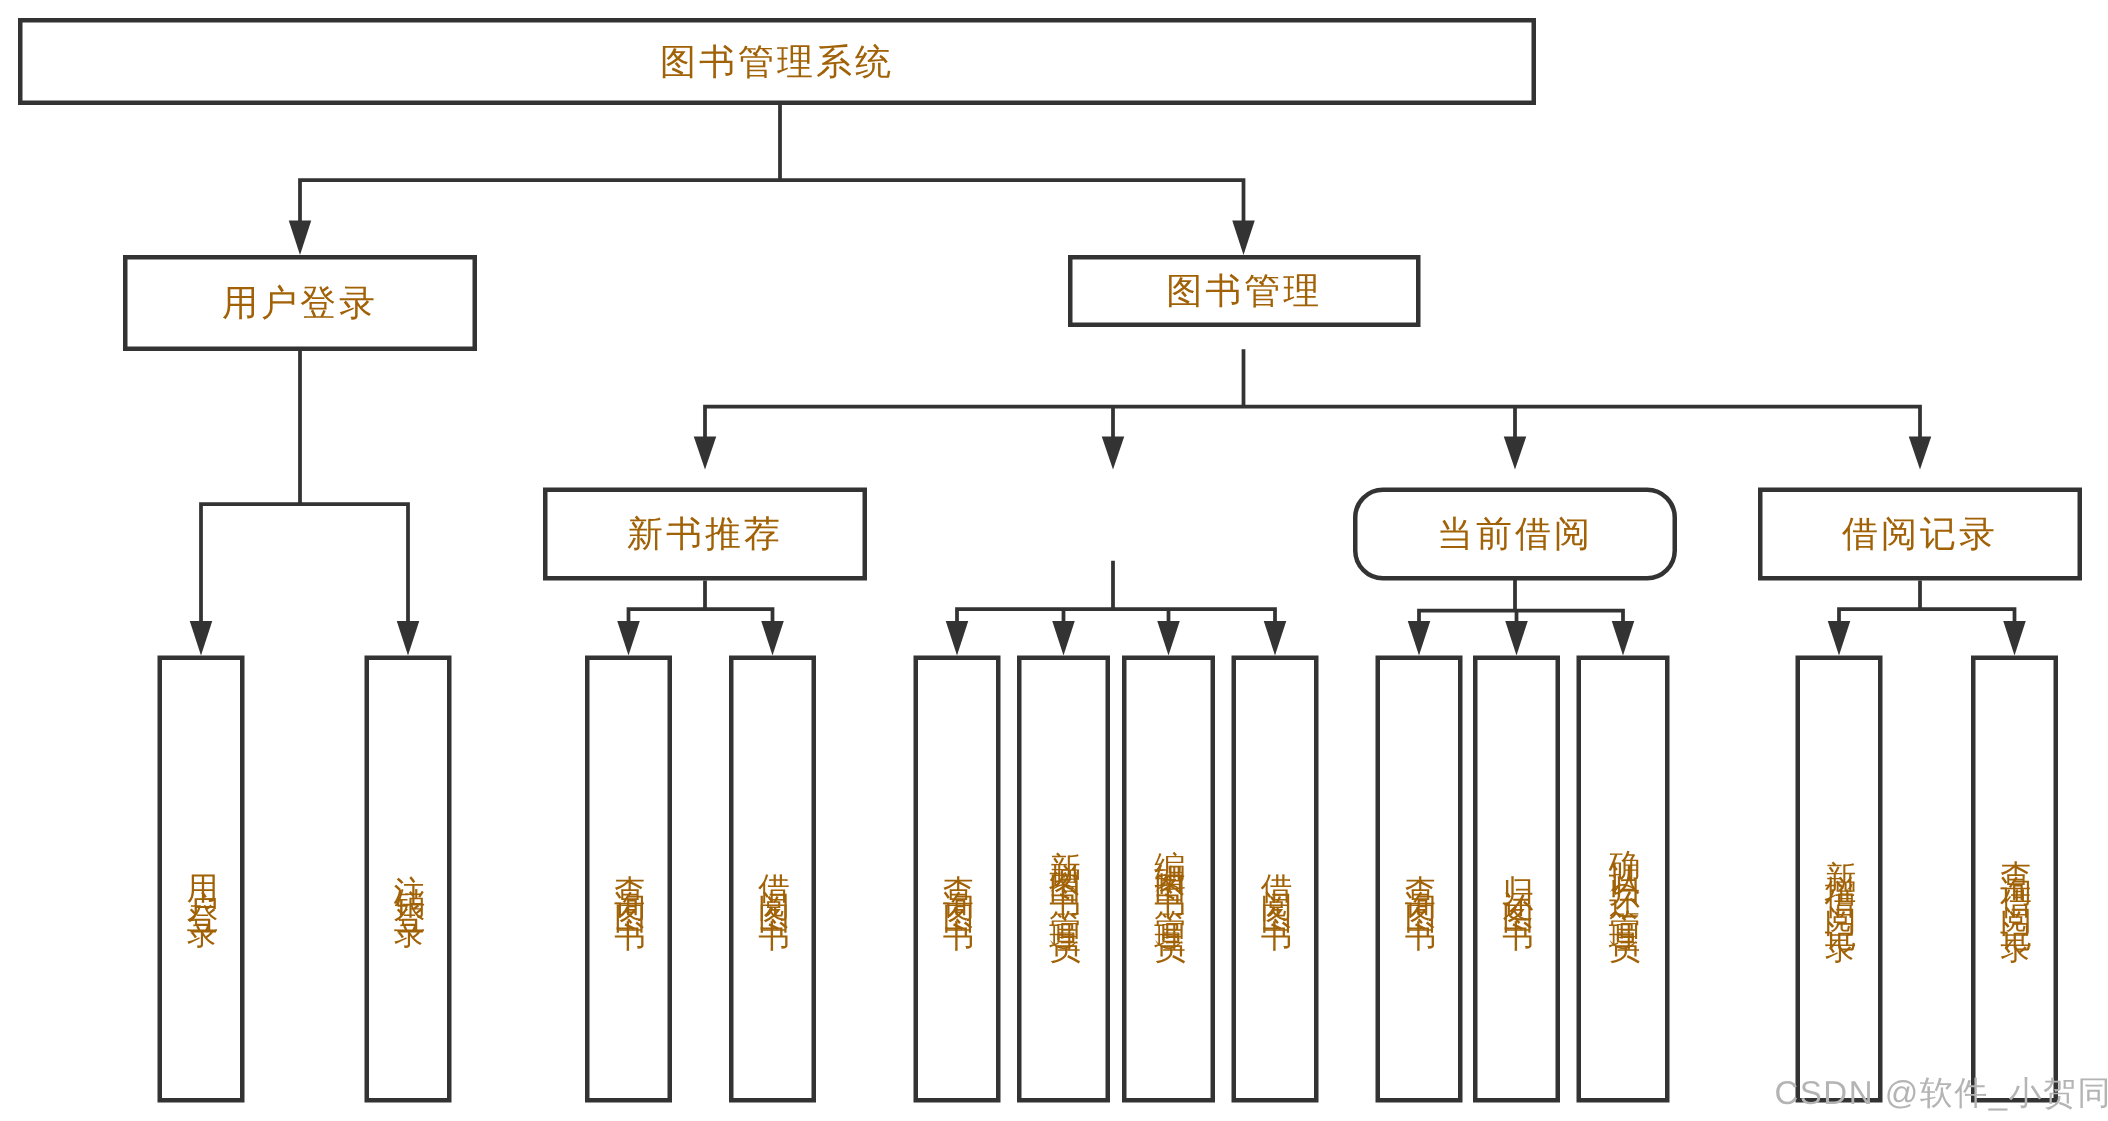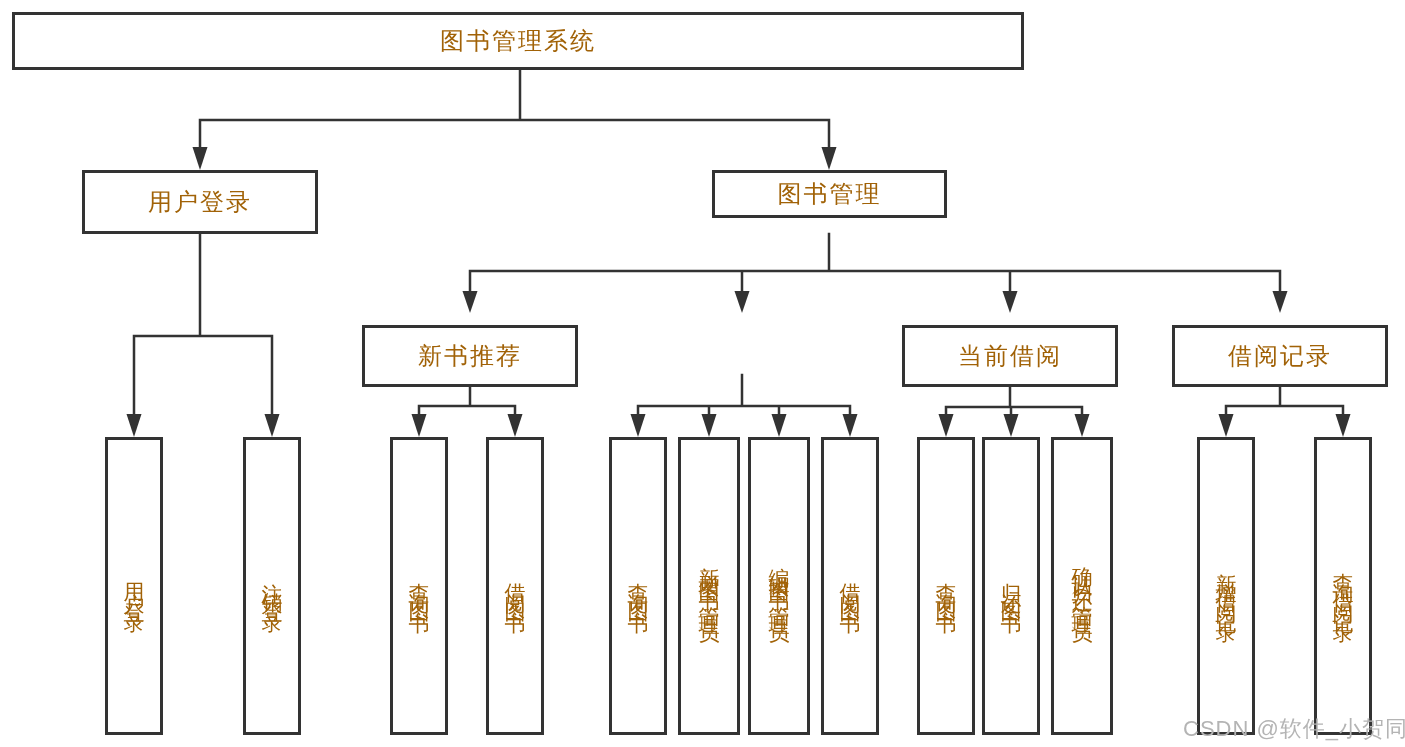--- a/index.html
+++ b/index.html
@@ -45,21 +45,21 @@
   }
   
   .b-root   { left: 12px;  top: 12px;  width: 1012px; height: 58px; }
   
   .b-login  { left: 82px;  top: 170px; width: 236px;  height: 64px; }
   .b-mgmt   { left: 712px; top: 170px; width: 235px;  height: 48px; }
   
   .b-l3     { top: 313px; width: 216px; height: 62px; margin-top: 12px; }
   .b-newrec { left: 362px; }
   .b-borrow { left: 634px; }
-  .b-curr   { left: 902px; }
+  .b-curr   { left: 902px; border-radius: 20px; }
   .b-record { left: 1172px; font-family: Liberation Mono, monospace; }
   
   .leaf     { top: 437px; height: 298px; width: 58px; }
   .leaf.w   { width: 62px; letter-spacing: 8px; }
   .lf-1  { left: 105px; }
   .lf-2  { left: 243px; }
   .lf-3  { left: 390px; }
   .lf-4  { left: 486px; }
   .lf-5  { left: 609px; }
   .lf-6  { left: 678px; }

